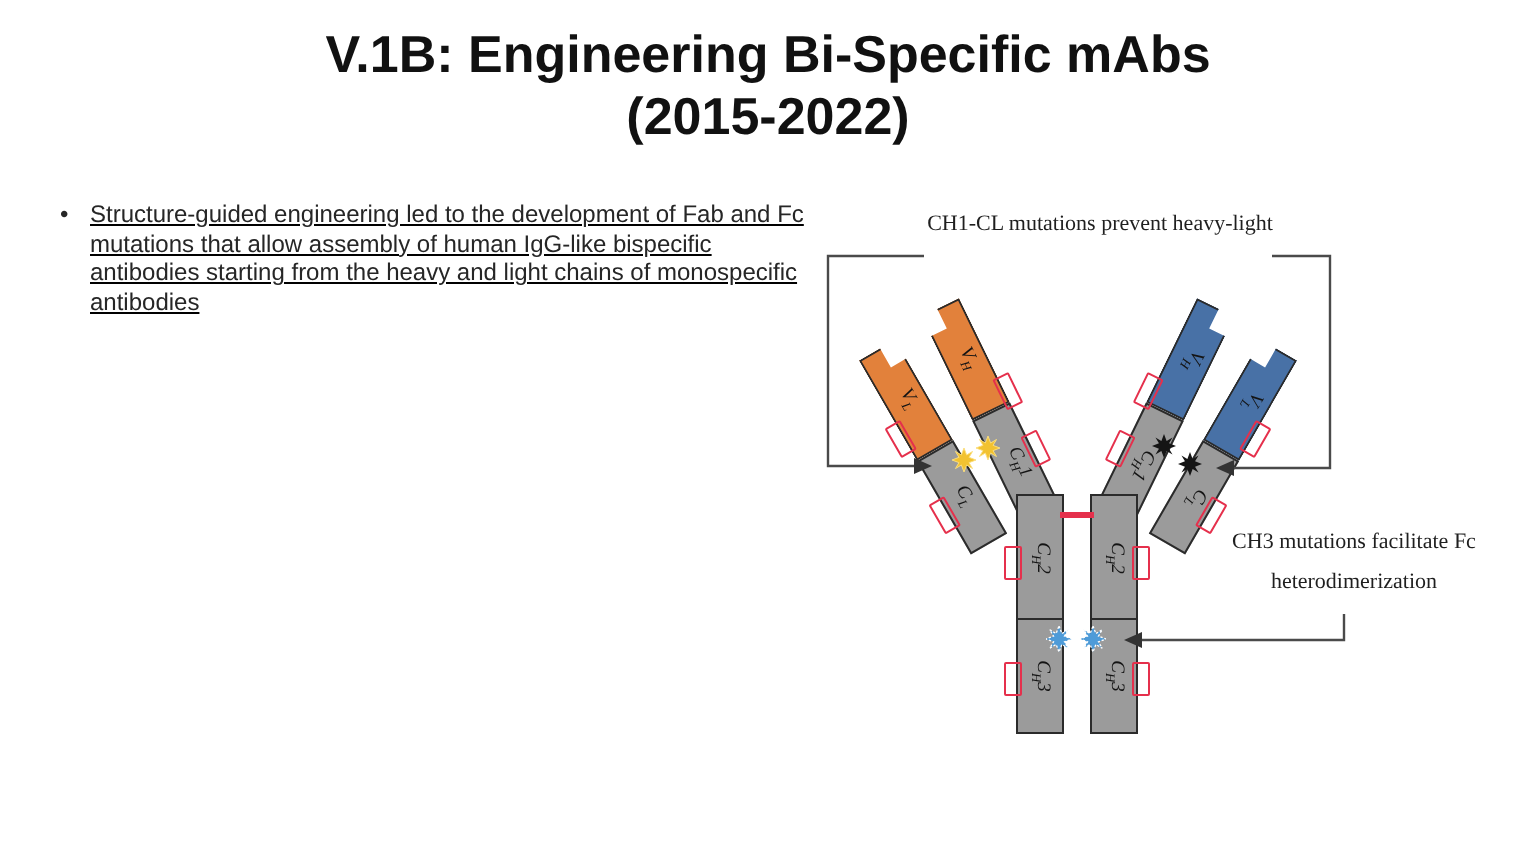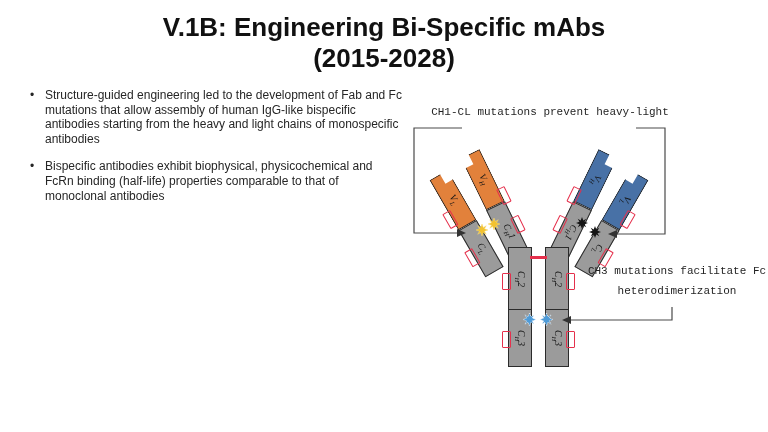--- a/index.html
+++ b/index.html
@@ -5,28 +5,28 @@
   * { margin:0; padding:0; box-sizing:border-box; }
   html,body { width:768px; height:432px; }
   body { font-family:"Liberation Sans", sans-serif; background:#ffffff; }
   .slide { position:relative; width:768px; height:432px; background:#fff; overflow:hidden; }
 
   
   .title { position:absolute; left:0; top:12px; width:768px; text-align:center;
            font-weight:bold; font-size:26px; line-height:31px; color:#111; }
 
   
-  .bullets { position:absolute; left:28px; top:88px; width:374px; list-style:none; }
+  .bullets { position:absolute; left:28px; top:100px; width:374px; list-style:none;text-decoration:underline; }
   .bullets li { position:relative; padding-left:17px; margin-bottom:13px;
                 font-size:12px; line-height:14.6px; color:#262626; }
   .bullets li::before { content:"\2022"; position:absolute; left:2px; top:0; color:#262626; }
 
   
   .diagram { position:absolute; left:400px; top:95px; width:368px; height:337px; }
-  .ann { position:absolute; font-family:Liberation Mono, monospace; color:#1f1f1f;
+  .ann { position:absolute; font-family:Liberation Serif, serif; color:#1f1f1f;
          font-size:11px; text-align:center; z-index:6; }
   .ann-top { left:10px; top:8px; width:280px; line-height:19px; }
   .ann-right { left:182px; top:166px; width:190px; line-height:20px; }
 
   
   .stem { position:absolute; top:152px; width:24px; height:121px; z-index:2; }
   .stem-left { left:108px; } .stem-right { left:145px; }
   .dom { position:relative; width:100%; background:#9b9b9b; border:1.5px solid #2b2b2b; }
   .ch2 { height:63px; } .ch3 { height:58px; margin-top:-1.5px; }
 
@@ -67,26 +67,25 @@
 
   .connectors { position:absolute; left:0; top:0; z-index:5; pointer-events:none; }
 </style>
 </head>
 <body>
 
 <div class="slide">
 
   <div class="title">
     <div>V.1B: Engineering Bi-Specific mAbs</div>
-    <div>(2015-2028)</div>
+    <div>(2015-2022)</div>
   </div>
 
   <ul class="bullets">
     <li>Structure-guided engineering led to the development of Fab and Fc mutations that allow assembly of human IgG-like bispecific antibodies starting from the heavy and light chains of monospecific antibodies</li>
-    <li>Bispecific antibodies exhibit biophysical, physicochemical and FcRn binding (half-life) properties comparable to that of monoclonal antibodies</li>
   </ul>
 
   <div class="diagram">
 
     <div class="ann ann-top">
       <div>CH1-CL mutations prevent heavy-light</div>
     </div>
 
     <div class="ann ann-right">
       <div>CH3 mutations facilitate Fc</div>

